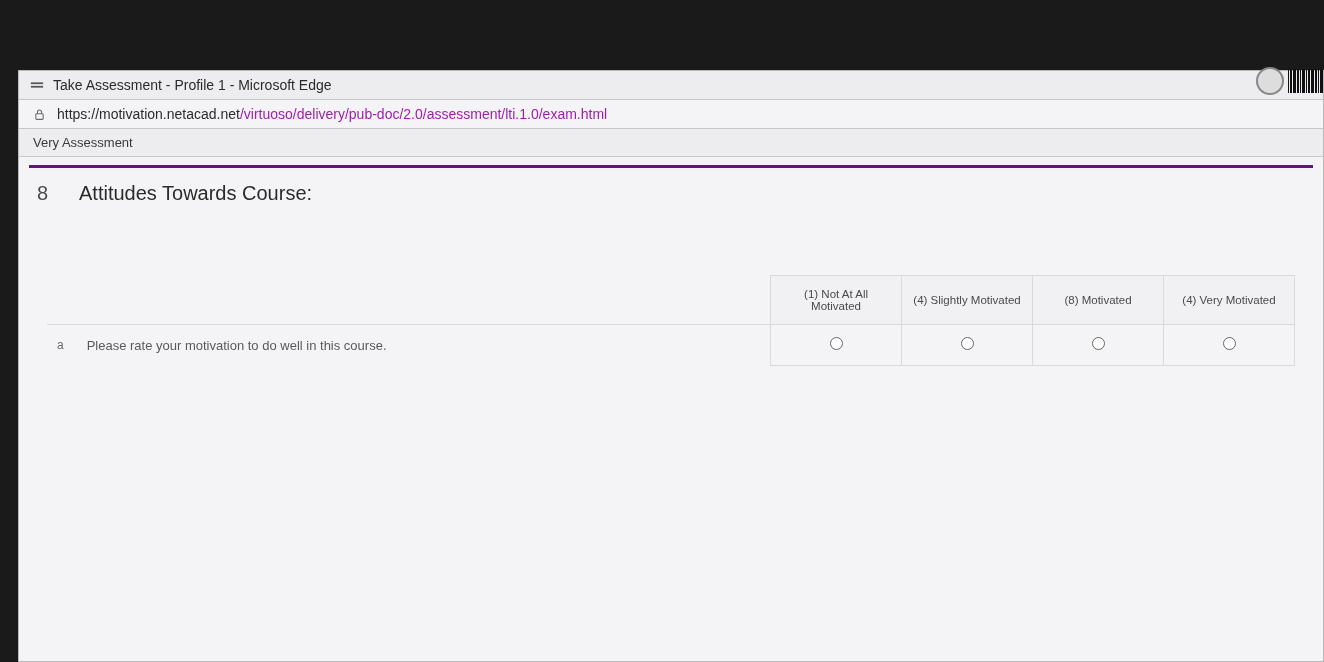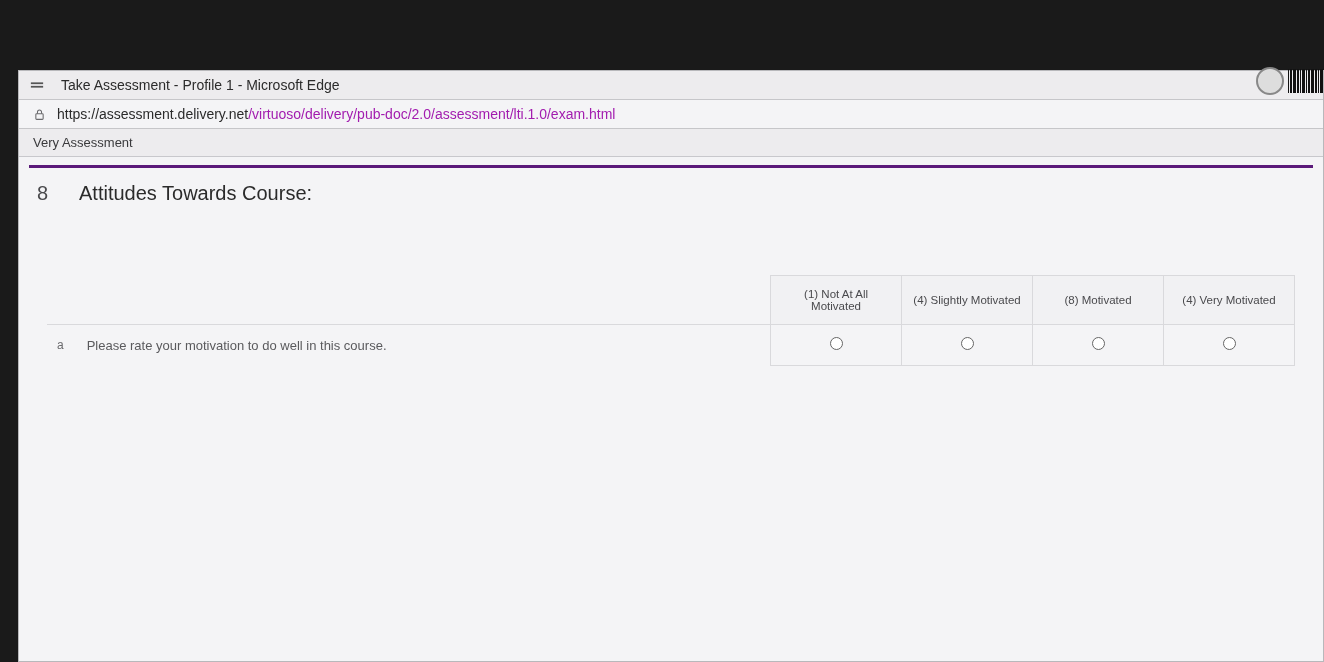--- a/index.html
+++ b/index.html
@@ -28,21 +28,20 @@
       position: relative;
     }
     .title-bar {
       display: flex;
       align-items: center;
       padding: 6px 10px;
       background: #edecee;
       border-bottom: 1px solid #c6c6c9;
       font-size: 14px;
       color: #2b2b2b;
-      gap: 8px;
     }
     .title-bar .app-icon {
       width: 16px;
       height: 16px;
       margin-right: 8px;
       display: inline-flex;
       align-items: center;
       justify-content: center;
       font-size: 11px;
       color: #444;
@@ -226,21 +225,21 @@
     </div>
 
     <div class="address-bar">
       <span class="lock-icon">
         <svg viewBox="0 0 16 16" width="13" height="13">
           <rect x="3.5" y="7" width="9" height="7" rx="1" fill="none" stroke="#6a6a6d" stroke-width="1.3"></rect>
           <path d="M5.5 7 V5 a2.5 2.5 0 0 1 5 0 V7" fill="none" stroke="#6a6a6d" stroke-width="1.3"></path>
         </svg>
       </span>
       <span>
-        <span class="url-host">https://</span><span class="url-host">assessment.delivery.net</span><span class="url-path">/virtuoso/delivery/pub-doc/2.0/assessment/lti.1.0/exam.html</span>
+        <span class="url-host">https://</span><span class="url-host">motivation.netacad.net</span><span class="url-path">/virtuoso/delivery/pub-doc/2.0/assessment/lti.1.0/exam.html</span>
       </span>
     </div>
 
     <div class="page-tab">Very Assessment</div>
 
 
     <div class="purple-divider"></div>
 
     <div class="question-block">
       <div class="question-header">

